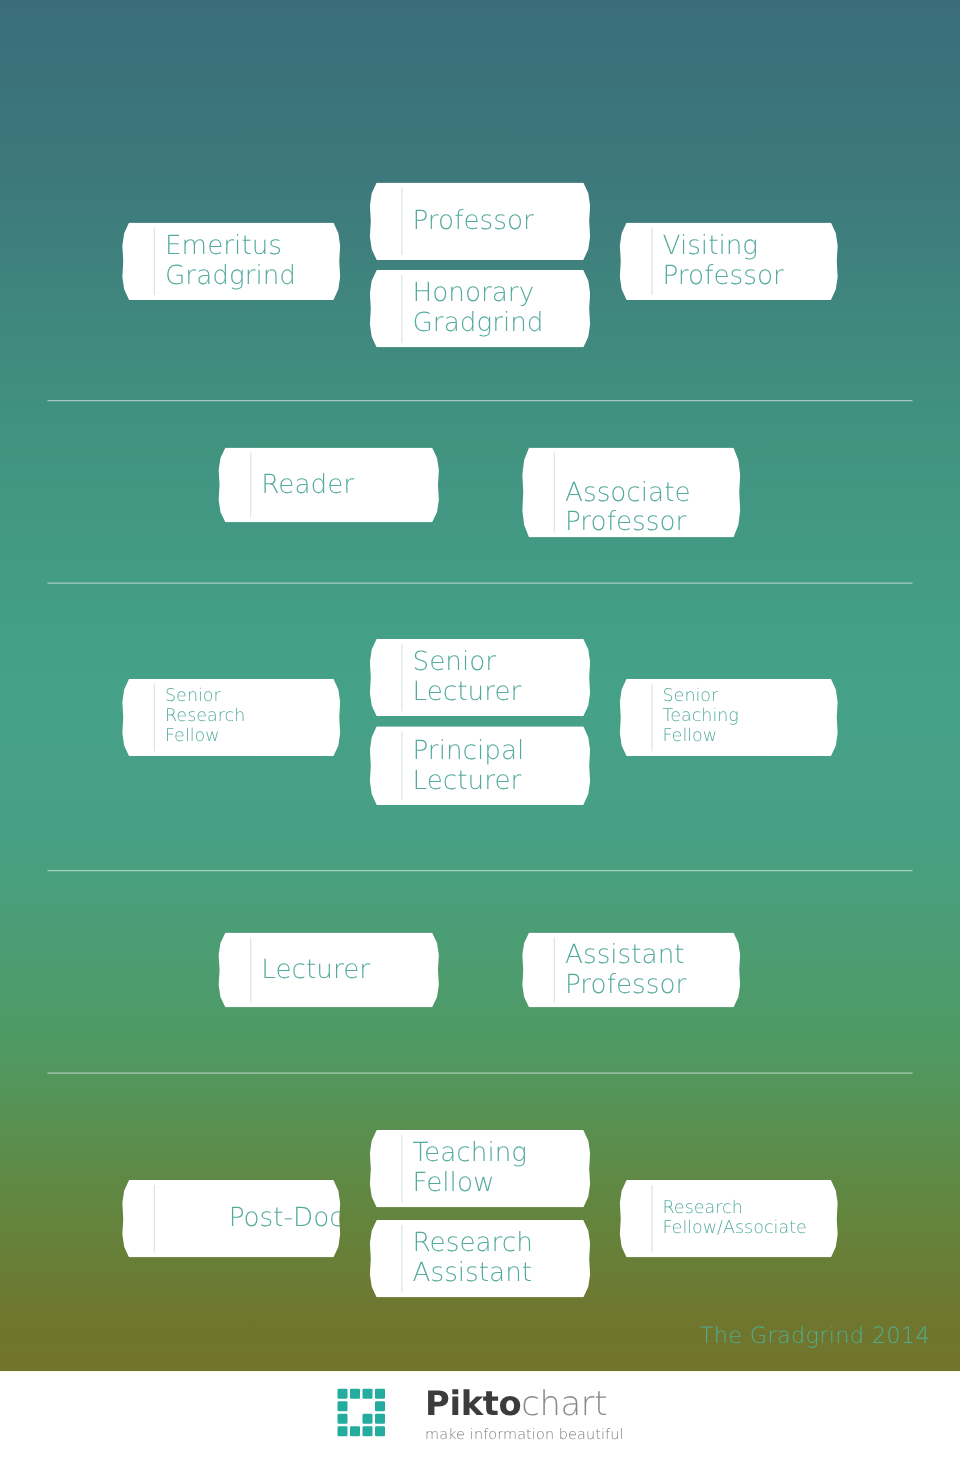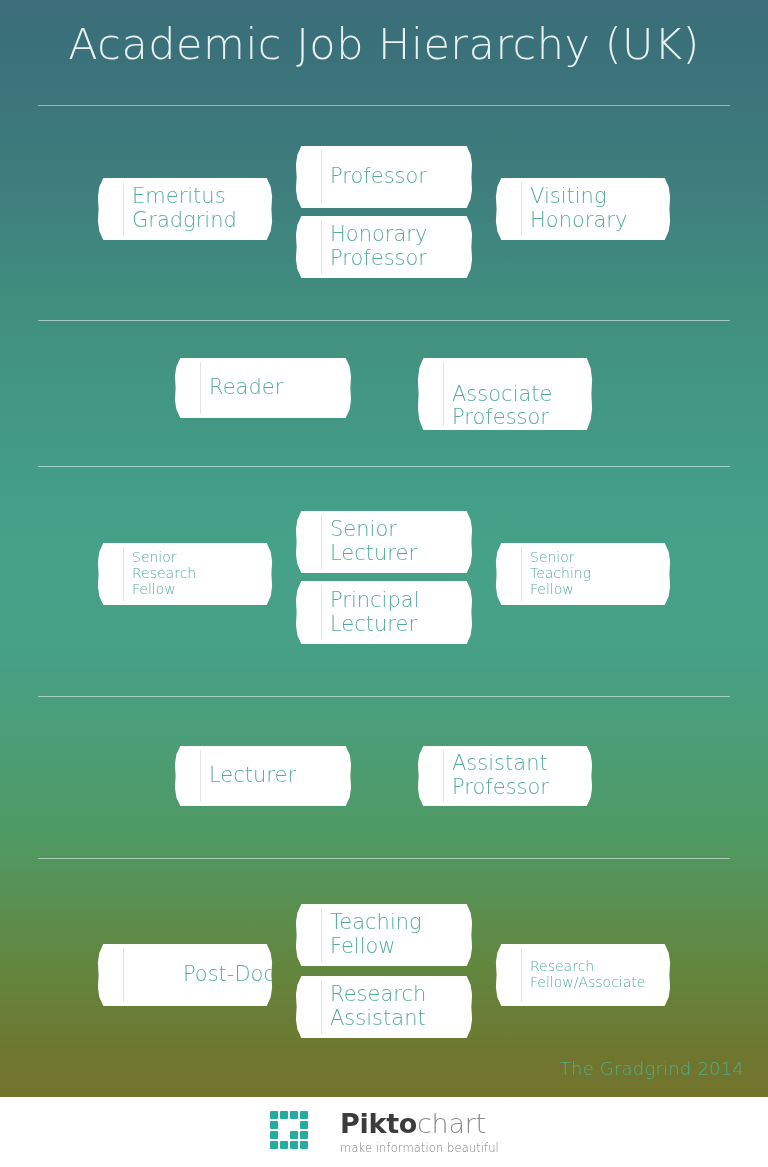--- a/index.html
+++ b/index.html
@@ -116,50 +116,46 @@
     font-size:11.5px; color:#7d7d7d; margin-top:3px;
     font-family:"DejaVu Sans", sans-serif; font-weight:300;
     letter-spacing:0.1px; white-space:nowrap;
   }
 </style>
 </head>
 <body>
 
 <div id="poster">
 
-  <div id="title-block">
-    <div class="poster-title">Academic Job Hierarchy (UK)</div>
-    <div class="title-rule"></div>
-  </div>
 
   <div id="separators">
       <div class="tier-rule" style="top: 320px;"></div>
       <div class="tier-rule" style="top: 466px;"></div>
       <div class="tier-rule" style="top: 696px;"></div>
       <div class="tier-rule" style="top: 858px;"></div>
     </div>
   <div id="ribbons">
       <div class="ribbon big" style="left: 95px; top: 178px; width: 180px; height: 62px;">
         <div class="divider" style="left: 28px;"></div>
         <div class="label" style="margin-left: 37px;">Emeritus
 Gradgrind</div>
       </div>
       <div class="ribbon big" style="left: 293px; top: 146px; width: 182px; height: 62px;">
         <div class="divider" style="left: 28px;"></div>
         <div class="label" style="margin-left: 37px;">Professor</div>
       </div>
       <div class="ribbon big" style="left: 293px; top: 216px; width: 182px; height: 62px;">
         <div class="divider" style="left: 28px;"></div>
         <div class="label" style="margin-left: 37px;">Honorary
+Gradgrind</div>
+      </div>
+      <div class="ribbon big" style="left: 493px; top: 178px; width: 180px; height: 62px;">
+        <div class="divider" style="left: 28px;"></div>
+        <div class="label" style="margin-left: 37px;">Visiting
 Professor</div>
-      </div>
-      <div class="ribbon big" style="left: 493px; top: 178px; width: 180px; height: 62px;">
-        <div class="divider" style="left: 28px;"></div>
-        <div class="label" style="margin-left: 37px;">Visiting
-Honorary</div>
       </div>
       <div class="ribbon big" style="left: 172px; top: 358px; width: 182px; height: 60px;">
         <div class="divider" style="left: 28px;"></div>
         <div class="label" style="margin-left: 37px;">Reader</div>
       </div>
       <div class="ribbon big" style="left: 415px; top: 358px; width: 180px; height: 72px; align-items: flex-end;">
         <div class="divider" style="left: 28px;"></div>
         <div class="label" style="margin-left: 37px;">Associate
 Professor</div>
       </div>

